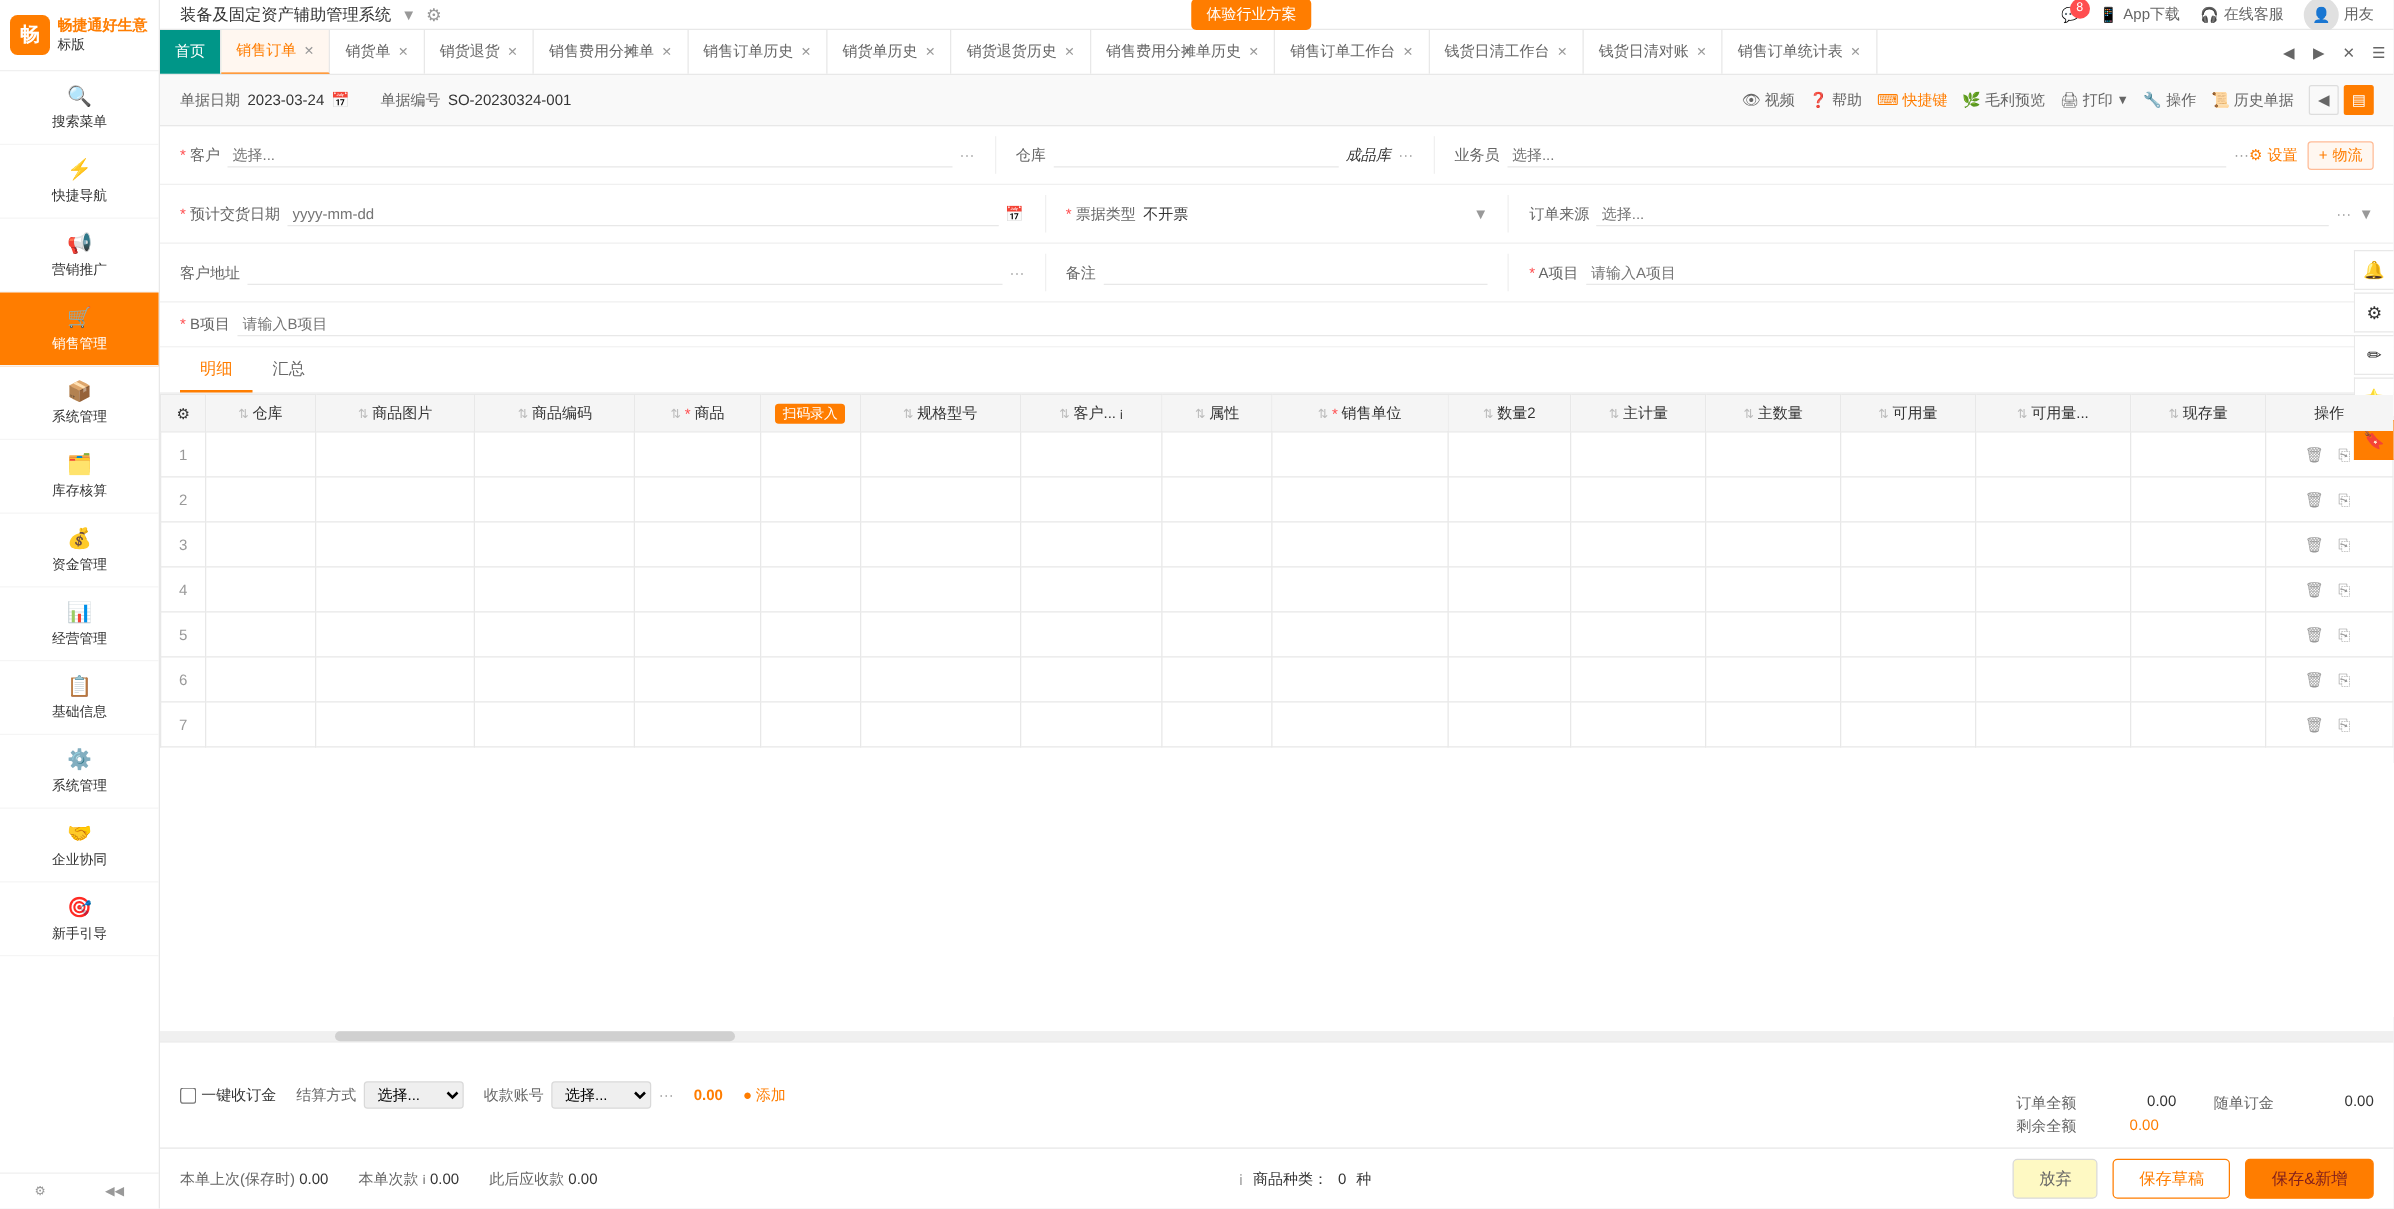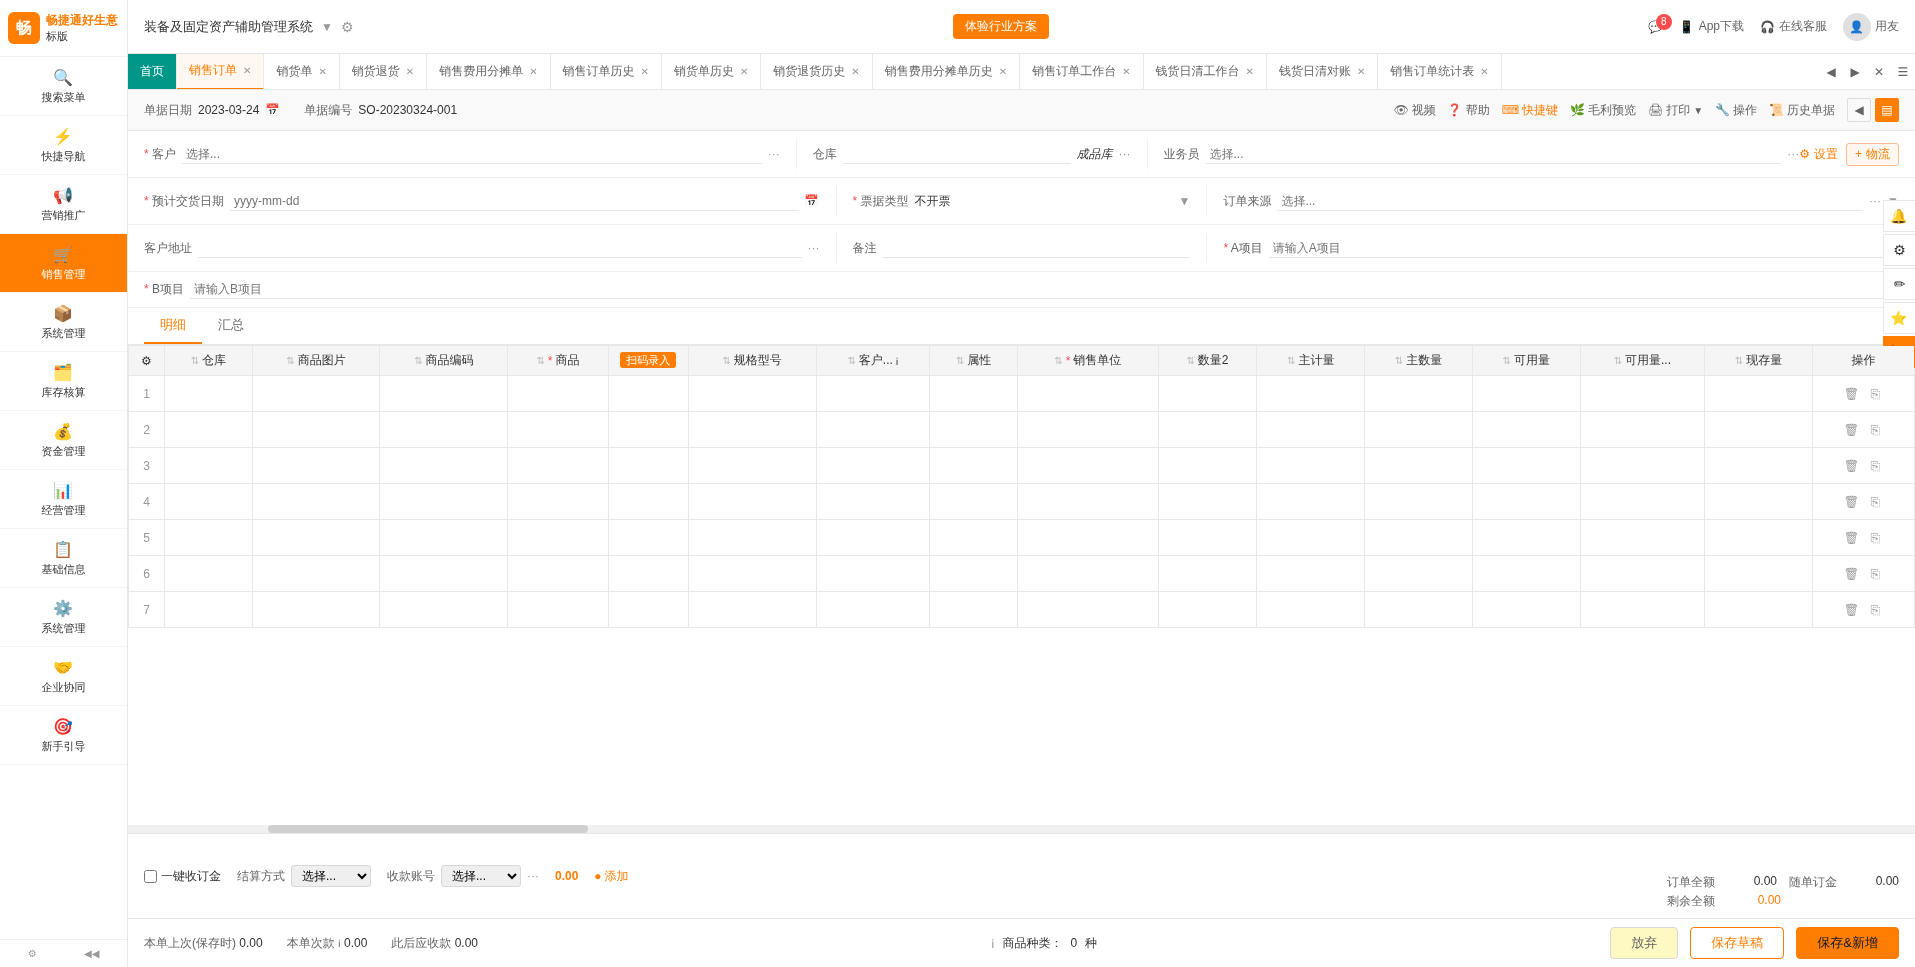--- a/index.html
+++ b/index.html
@@ -20,21 +20,21 @@
     .nav-item .nav-icon { width: 20px; height: 20px; display: flex; align-items: center; justify-content: center; font-size: 16px; margin-bottom: 3px; }
     .nav-item .nav-label { font-size: 11px; text-align: center; }
     .nav-item.active .nav-label { color: white; }
     .sidebar-bottom { padding: 8px 4px; display: flex; justify-content: space-around; border-top: 1px solid #f0f0f0; }
     .sidebar-bottom-btn { display: flex; flex-direction: column; align-items: center; cursor: pointer; color: #999; font-size: 10px; gap: 2px; }
 
     
     .main-content { flex: 1; display: flex; flex-direction: column; overflow: hidden; }
 
     
-    .top-bar { height: 54px; background: #fff; display: flex; align-items: center; justify-content: space-between; padding: 0 16px; border-bottom: 1px solid #e8e8e8; flex-shrink: 0; }
+    .top-bar { height: 24px; background: #fff; display: flex; align-items: center; justify-content: space-between; padding: 0 16px; border-bottom: 1px solid #e8e8e8; flex-shrink: 0; }
     .top-bar-left { display: flex; align-items: center; gap: 8px; }
     .system-title { font-size: 13px; color: #333; }
     .top-bar-actions { display: flex; align-items: center; gap: 12px; }
     .industry-btn { background: #ff7d00; color: white; border: none; padding: 4px 12px; border-radius: 4px; cursor: pointer; font-size: 12px; }
     .top-bar-right { display: flex; align-items: center; gap: 16px; color: #666; font-size: 12px; }
     .top-bar-right .icon-btn { display: flex; align-items: center; gap: 4px; cursor: pointer; }
     .badge-container { position: relative; display: inline-block; }
     .badge { position: absolute; top: -6px; right: -8px; background: #ff4d4f; color: white; border-radius: 50%; width: 16px; height: 16px; display: flex; align-items: center; justify-content: center; font-size: 10px; }
     .user-avatar { width: 28px; height: 28px; background: #e0e0e0; border-radius: 50%; display: flex; align-items: center; justify-content: center; font-size: 12px; }
 
@@ -105,21 +105,21 @@
     
     .footer { background: #fff; border-top: 1px solid #e8e8e8; padding: 8px 16px; display: flex; align-items: center; justify-content: space-between; flex-shrink: 0; }
     .footer-left { display: flex; align-items: center; gap: 24px; font-size: 12px; color: #666; }
     .footer-right { display: flex; align-items: center; gap: 12px; }
     .summary-label { color: #666; }
     .summary-value { color: #333; font-weight: 500; min-width: 50px; text-align: right; }
     .summary-value.orange { color: #ff7d00; }
     .btn { padding: 6px 20px; border-radius: 4px; cursor: pointer; font-size: 13px; border: 1px solid; }
     .btn-default { background: #fef9c3; border-color: #d9d9d9; color: #666; }
     .btn-primary-outline { background: #fff; border-color: #ff7d00; color: #ff7d00; }
-    .btn-primary { background: #ff7d00; border-color: #ff7d00; color: #0f172a; text-align: right; }
+    .btn-primary { background: #ff7d00; border-color: #ff7d00; color: #7f1d1d; text-align: right; }
 
     
     .right-floating { position: fixed; right: 0; top: 200px; display: flex; flex-direction: column; gap: 2px; }
     .right-float-btn { width: 32px; height: 32px; background: #fff; border: 1px solid #e8e8e8; border-right: none; display: flex; align-items: center; justify-content: center; cursor: pointer; font-size: 14px; }
   </style>
 </head>
 <body>
 
 <div class="app-container">
 
@@ -715,21 +715,21 @@
           <option>选择...</option>
         </select>
         <span style="color:#999;cursor:pointer;">···</span>
       </div>
       <span class="bottom-amount">0.00</span>
       <div class="add-btn">
         <span style="color:#ff7d00;">●</span>
         <span>添加</span>
       </div>
       <div style="margin-left:auto; display:flex; flex-direction:column; gap:2px;">
-        <div style="display:flex;gap:12px;margin-top:32px;">
+        <div style="display:flex;gap:30px;margin-top:32px;">
           <span class="summary-label">订单全额</span>
           <span class="summary-value">0.00</span>
           <span class="summary-label">随单订金</span>
           <span class="summary-value">0.00</span>
         </div>
         <div style="display:flex;gap:16px;">
           <span class="summary-label">剩余全额</span>
           <span class="summary-value orange">0.00</span>
         </div>
       </div>

